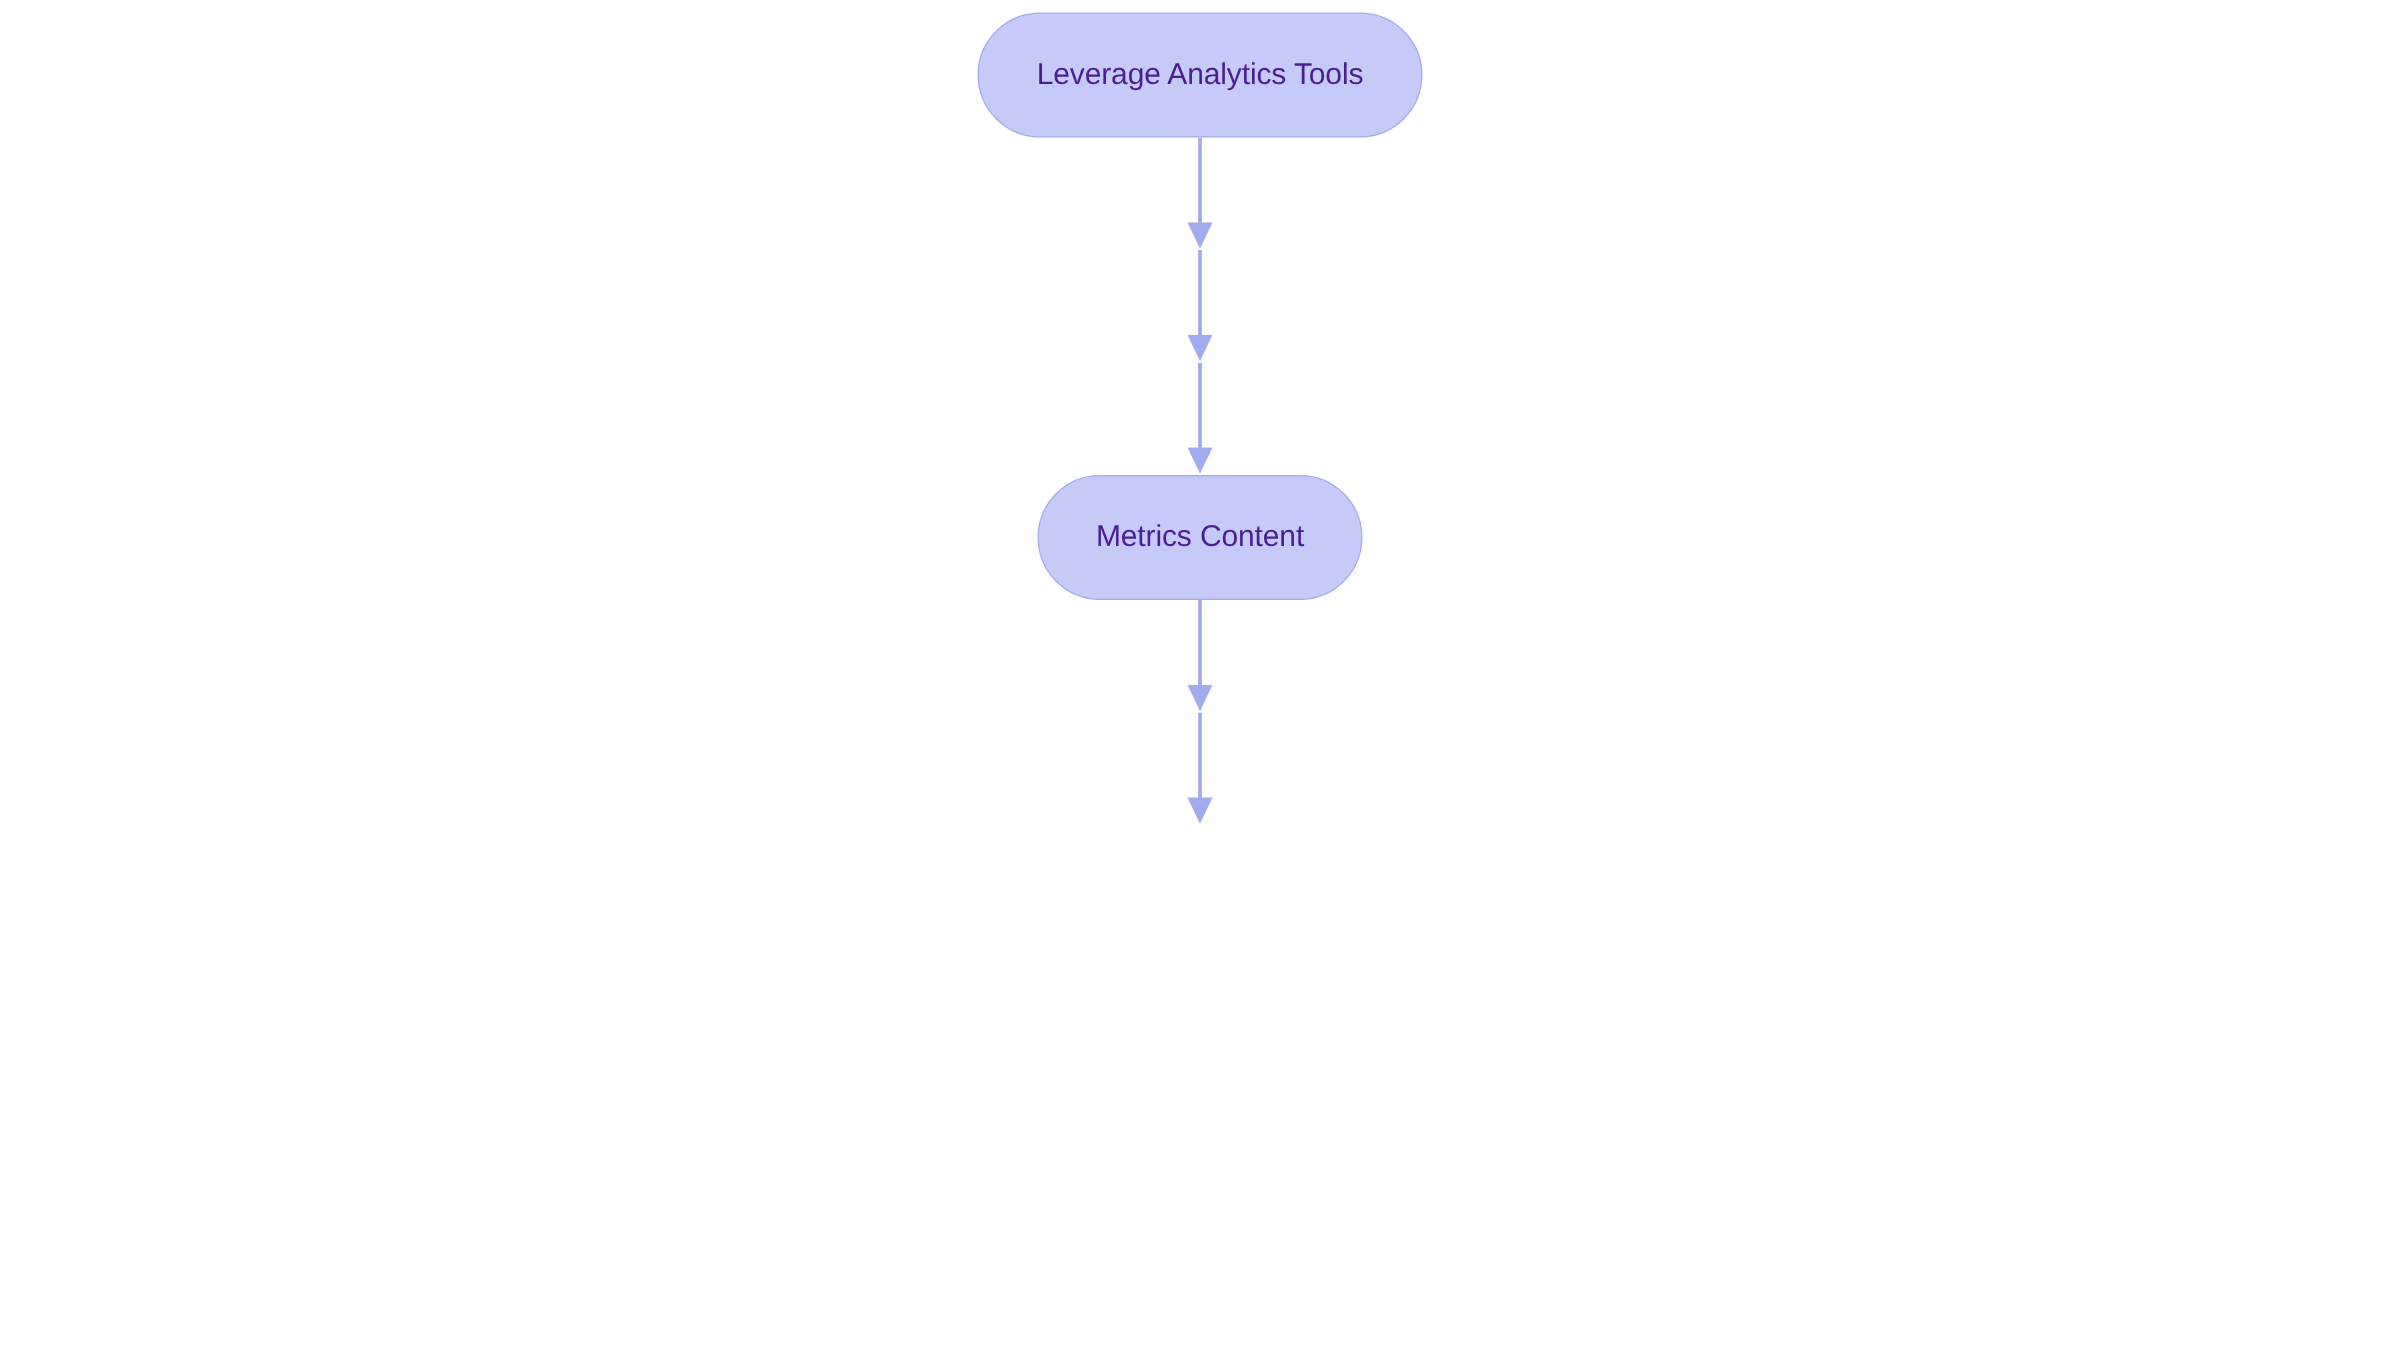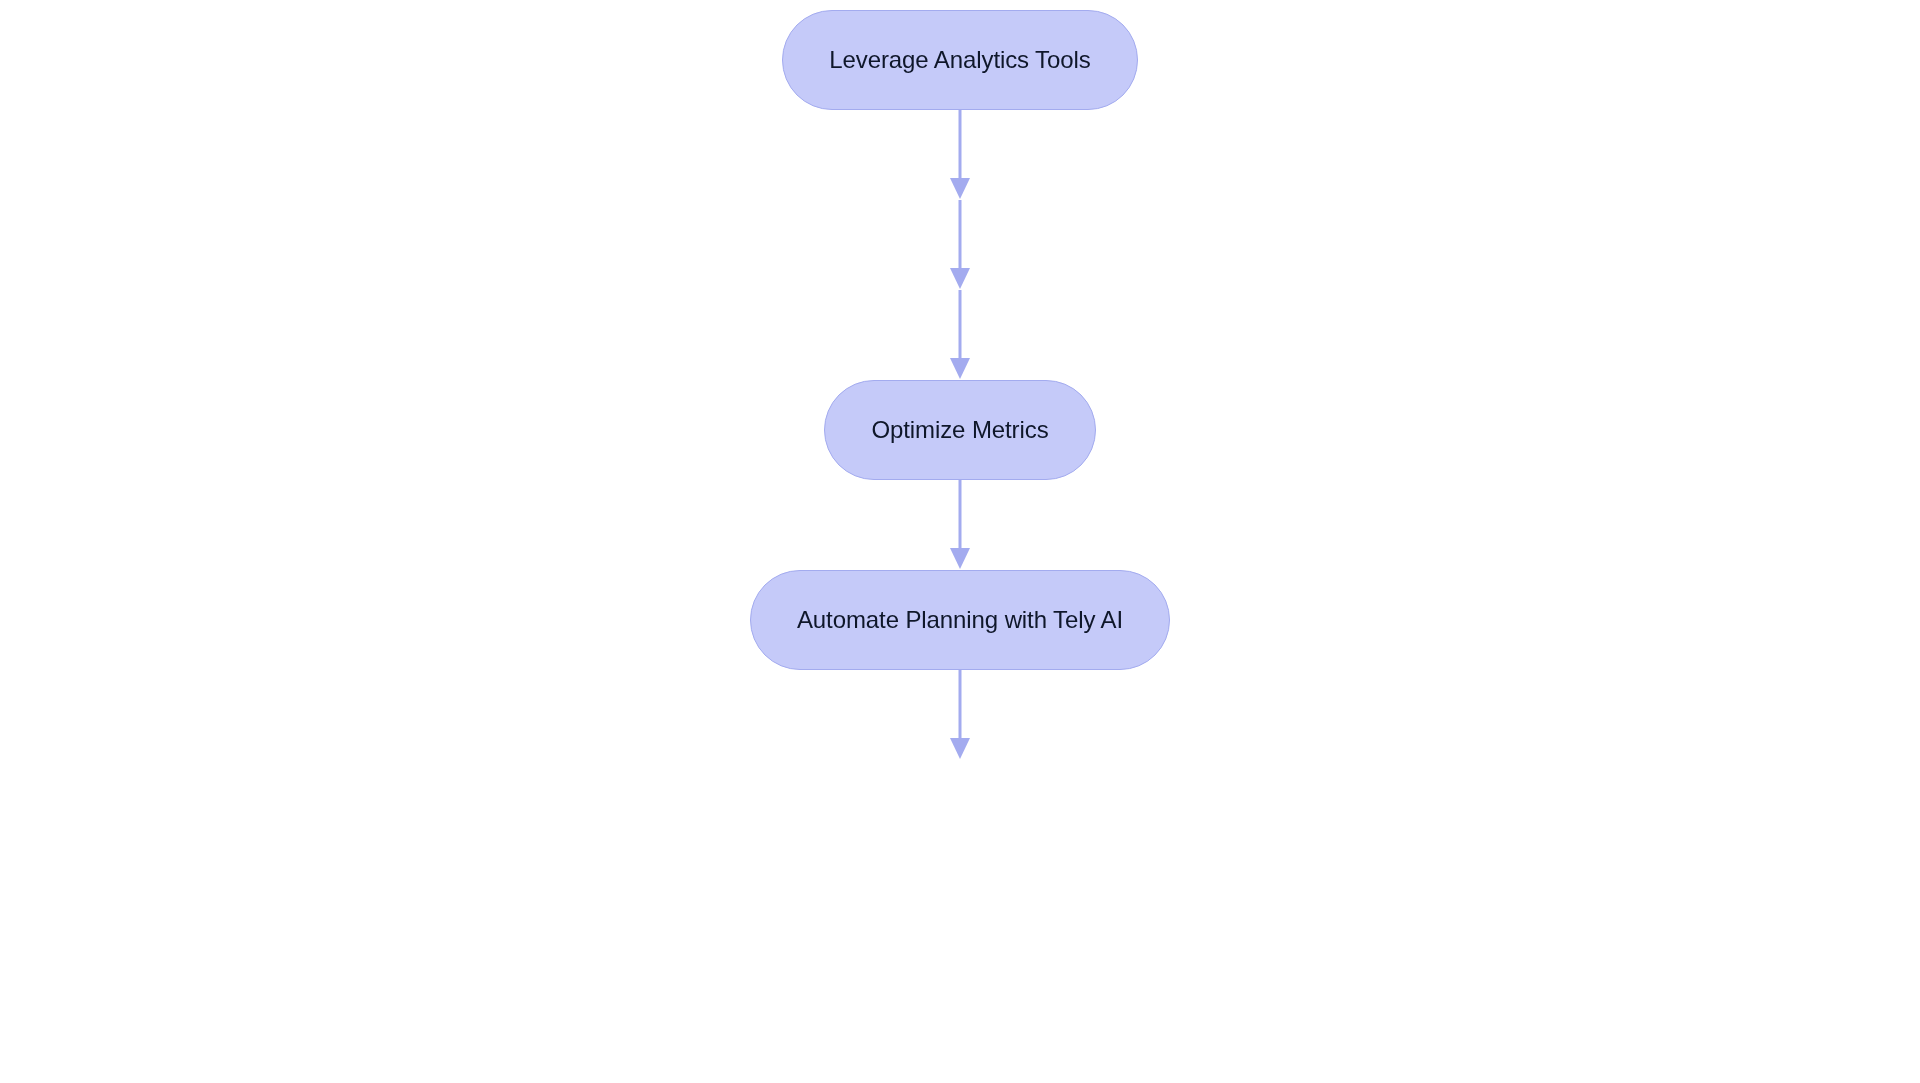--- a/index.html
+++ b/index.html
@@ -44,21 +44,21 @@
     border-radius: 50px;
     display: flex;
     align-items: center;
     justify-content: center;
     padding: 0 46px;
     white-space: nowrap;
     flex: 0 0 auto;
   }
 
   .node-label {
-    color: #0f172a;
+    color: #4c1d95;
     font-size: 24px;
     font-family: "Liberation Sans", sans-serif;
     font-weight: 400;
     letter-spacing: -0.1px;
     line-height: 1;
   }
 
   .connector {
     position: relative;
     width: 26px;
@@ -100,33 +100,30 @@
 
 
     <div class="connector">
       <svg viewBox="0 0 26 90" xmlns="http://www.w3.org/2000/svg" aria-hidden="true">
         <line x1="13" y1="0" x2="13" y2="72" stroke="#a3abef" stroke-width="3"></line>
         <polygon points="13,89 3,68 23,68" fill="#a3abef"></polygon>
       </svg>
     </div>
 
     <div class="node">
-      <span class="node-label">Optimize Metrics</span>
+      <span class="node-label">Metrics Content</span>
     </div>
 
     <div class="connector">
       <svg viewBox="0 0 26 90" xmlns="http://www.w3.org/2000/svg" aria-hidden="true">
         <line x1="13" y1="0" x2="13" y2="72" stroke="#a3abef" stroke-width="3"></line>
         <polygon points="13,89 3,68 23,68" fill="#a3abef"></polygon>
       </svg>
     </div>
 
-    <div class="node">
-      <span class="node-label">Automate Planning with Tely AI</span>
-    </div>
 
     <div class="connector">
       <svg viewBox="0 0 26 90" xmlns="http://www.w3.org/2000/svg" aria-hidden="true">
         <line x1="13" y1="0" x2="13" y2="72" stroke="#a3abef" stroke-width="3"></line>
         <polygon points="13,89 3,68 23,68" fill="#a3abef"></polygon>
       </svg>
     </div>
 
 
   </div>

